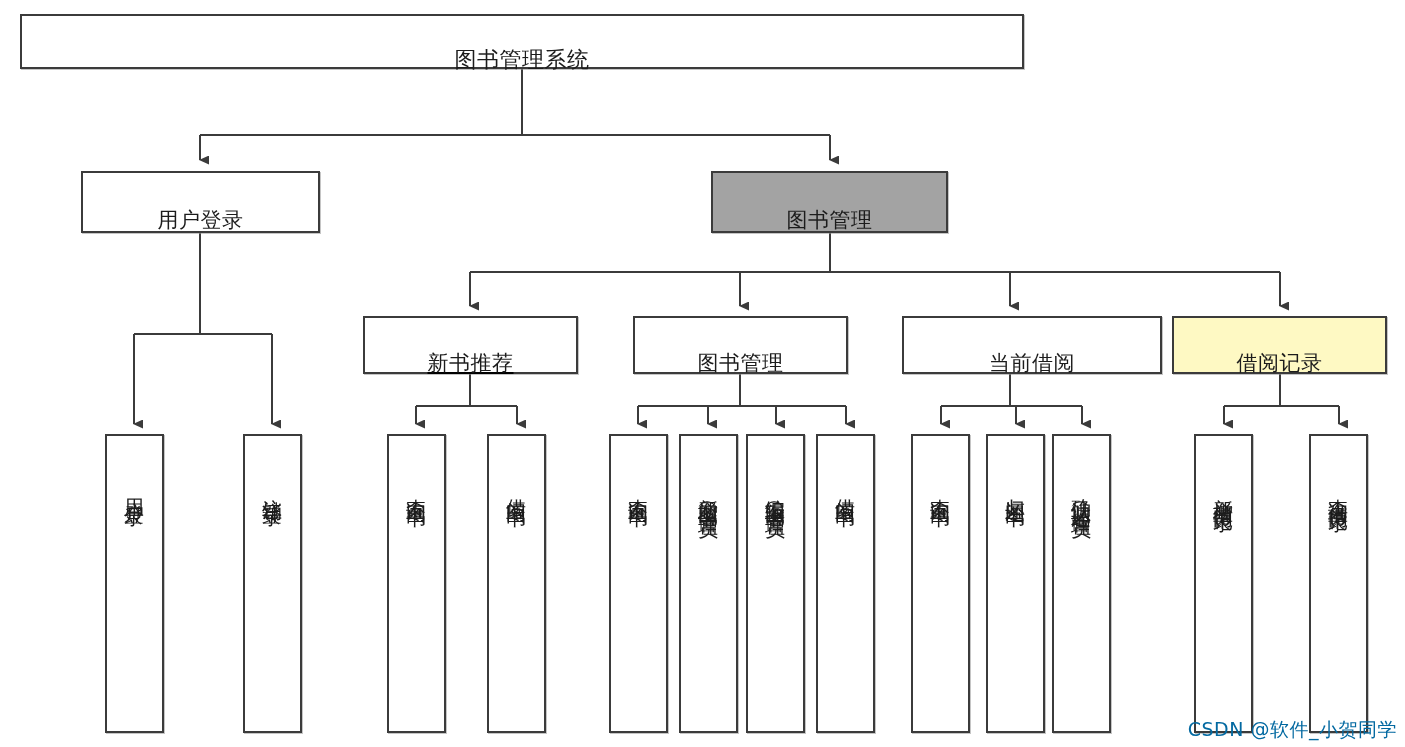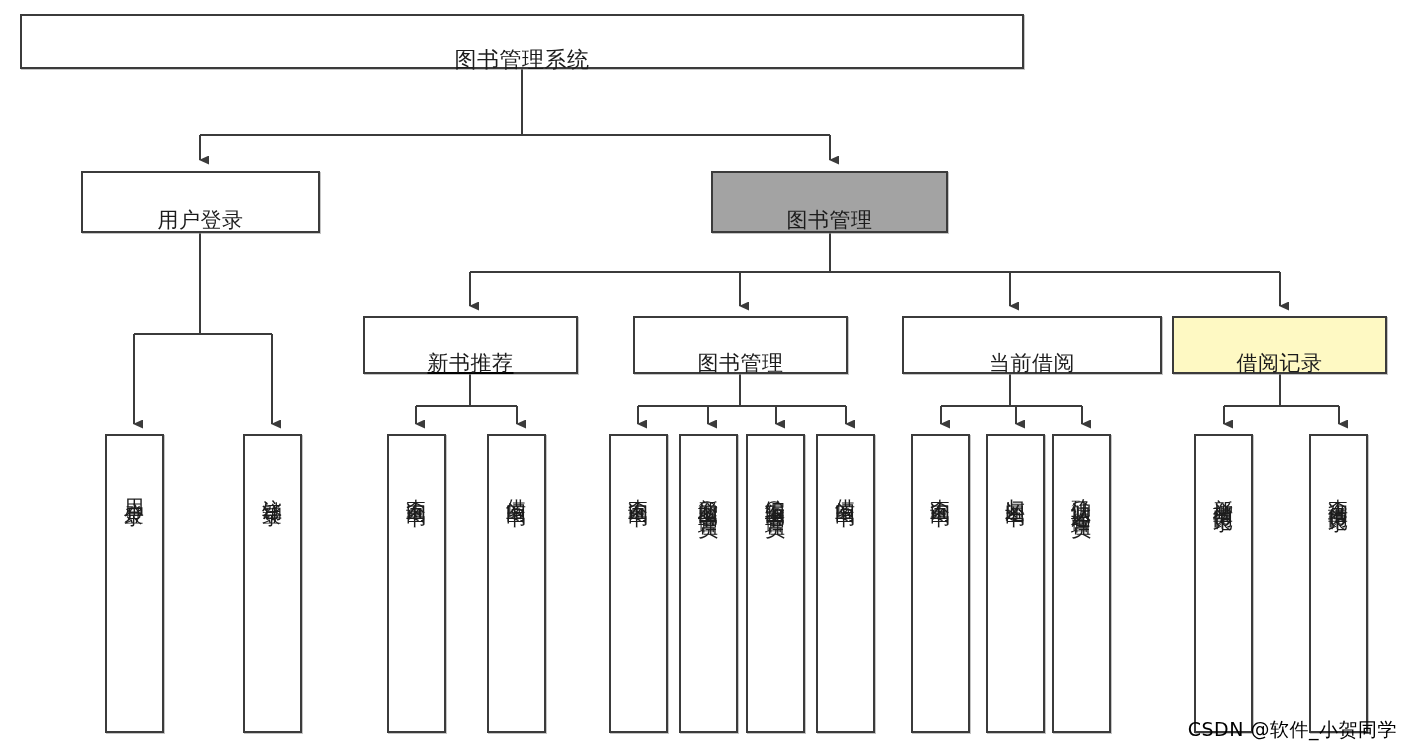--- a/index.html
+++ b/index.html
@@ -186,14 +186,14 @@
   <div class="node vertical" style="left: 1052px; top: 434px; width: 59px; height: 299px; border-color: rgb(59, 59, 59); background: rgb(255, 255, 255);">
     <span class="node-label" style="color: rgb(28, 28, 28);">确认归还（管理员）</span>
   </div>
   <div class="node vertical" style="left: 1194px; top: 434px; width: 59px; height: 299px; border-color: rgb(59, 59, 59); background: rgb(255, 255, 255);">
     <span class="node-label" style="color: rgb(28, 28, 28);">新增借阅记录</span>
   </div>
   <div class="node vertical" style="left: 1309px; top: 434px; width: 59px; height: 299px; border-color: rgb(59, 59, 59); background: rgb(255, 255, 255);">
     <span class="node-label" style="color: rgb(28, 28, 28);">查询借阅记录</span>
   </div>
 
-  <div class="watermark" style="color: #000000;">CSDN @软件_小贺同学</div>
+  <div class="watermark" style="color: #0369a1;">CSDN @软件_小贺同学</div>
 </div>
 
 </body></html>

